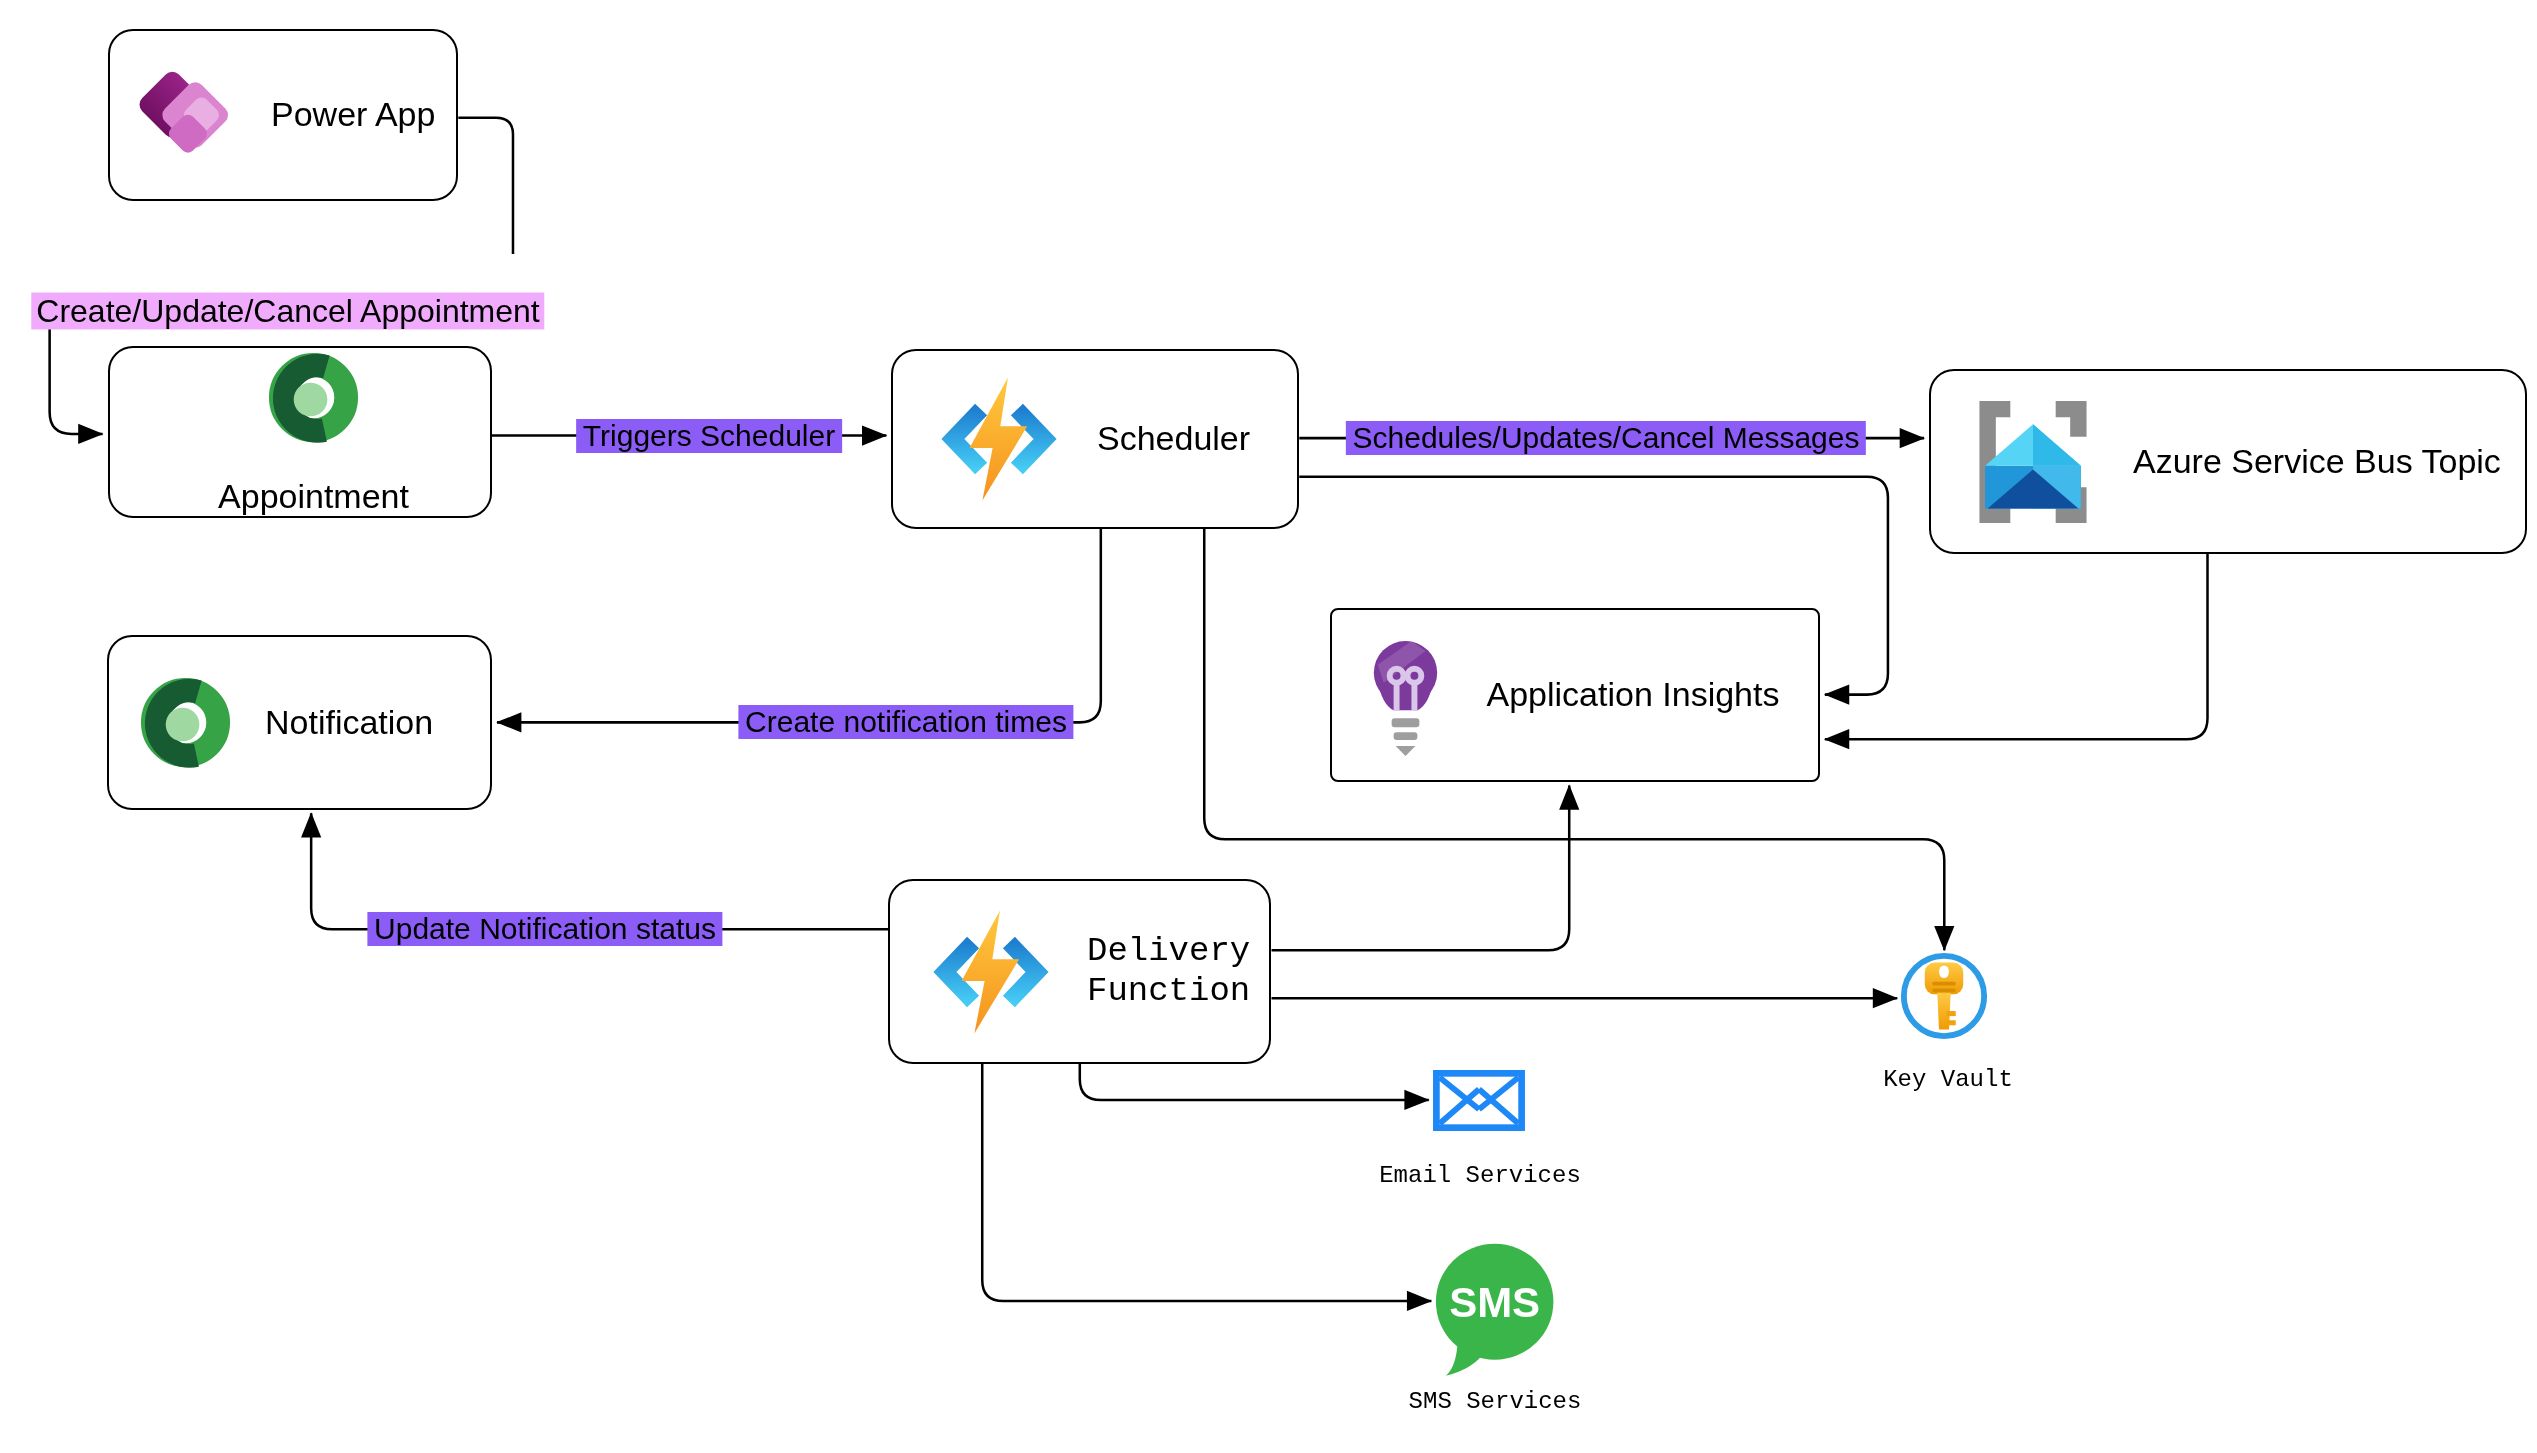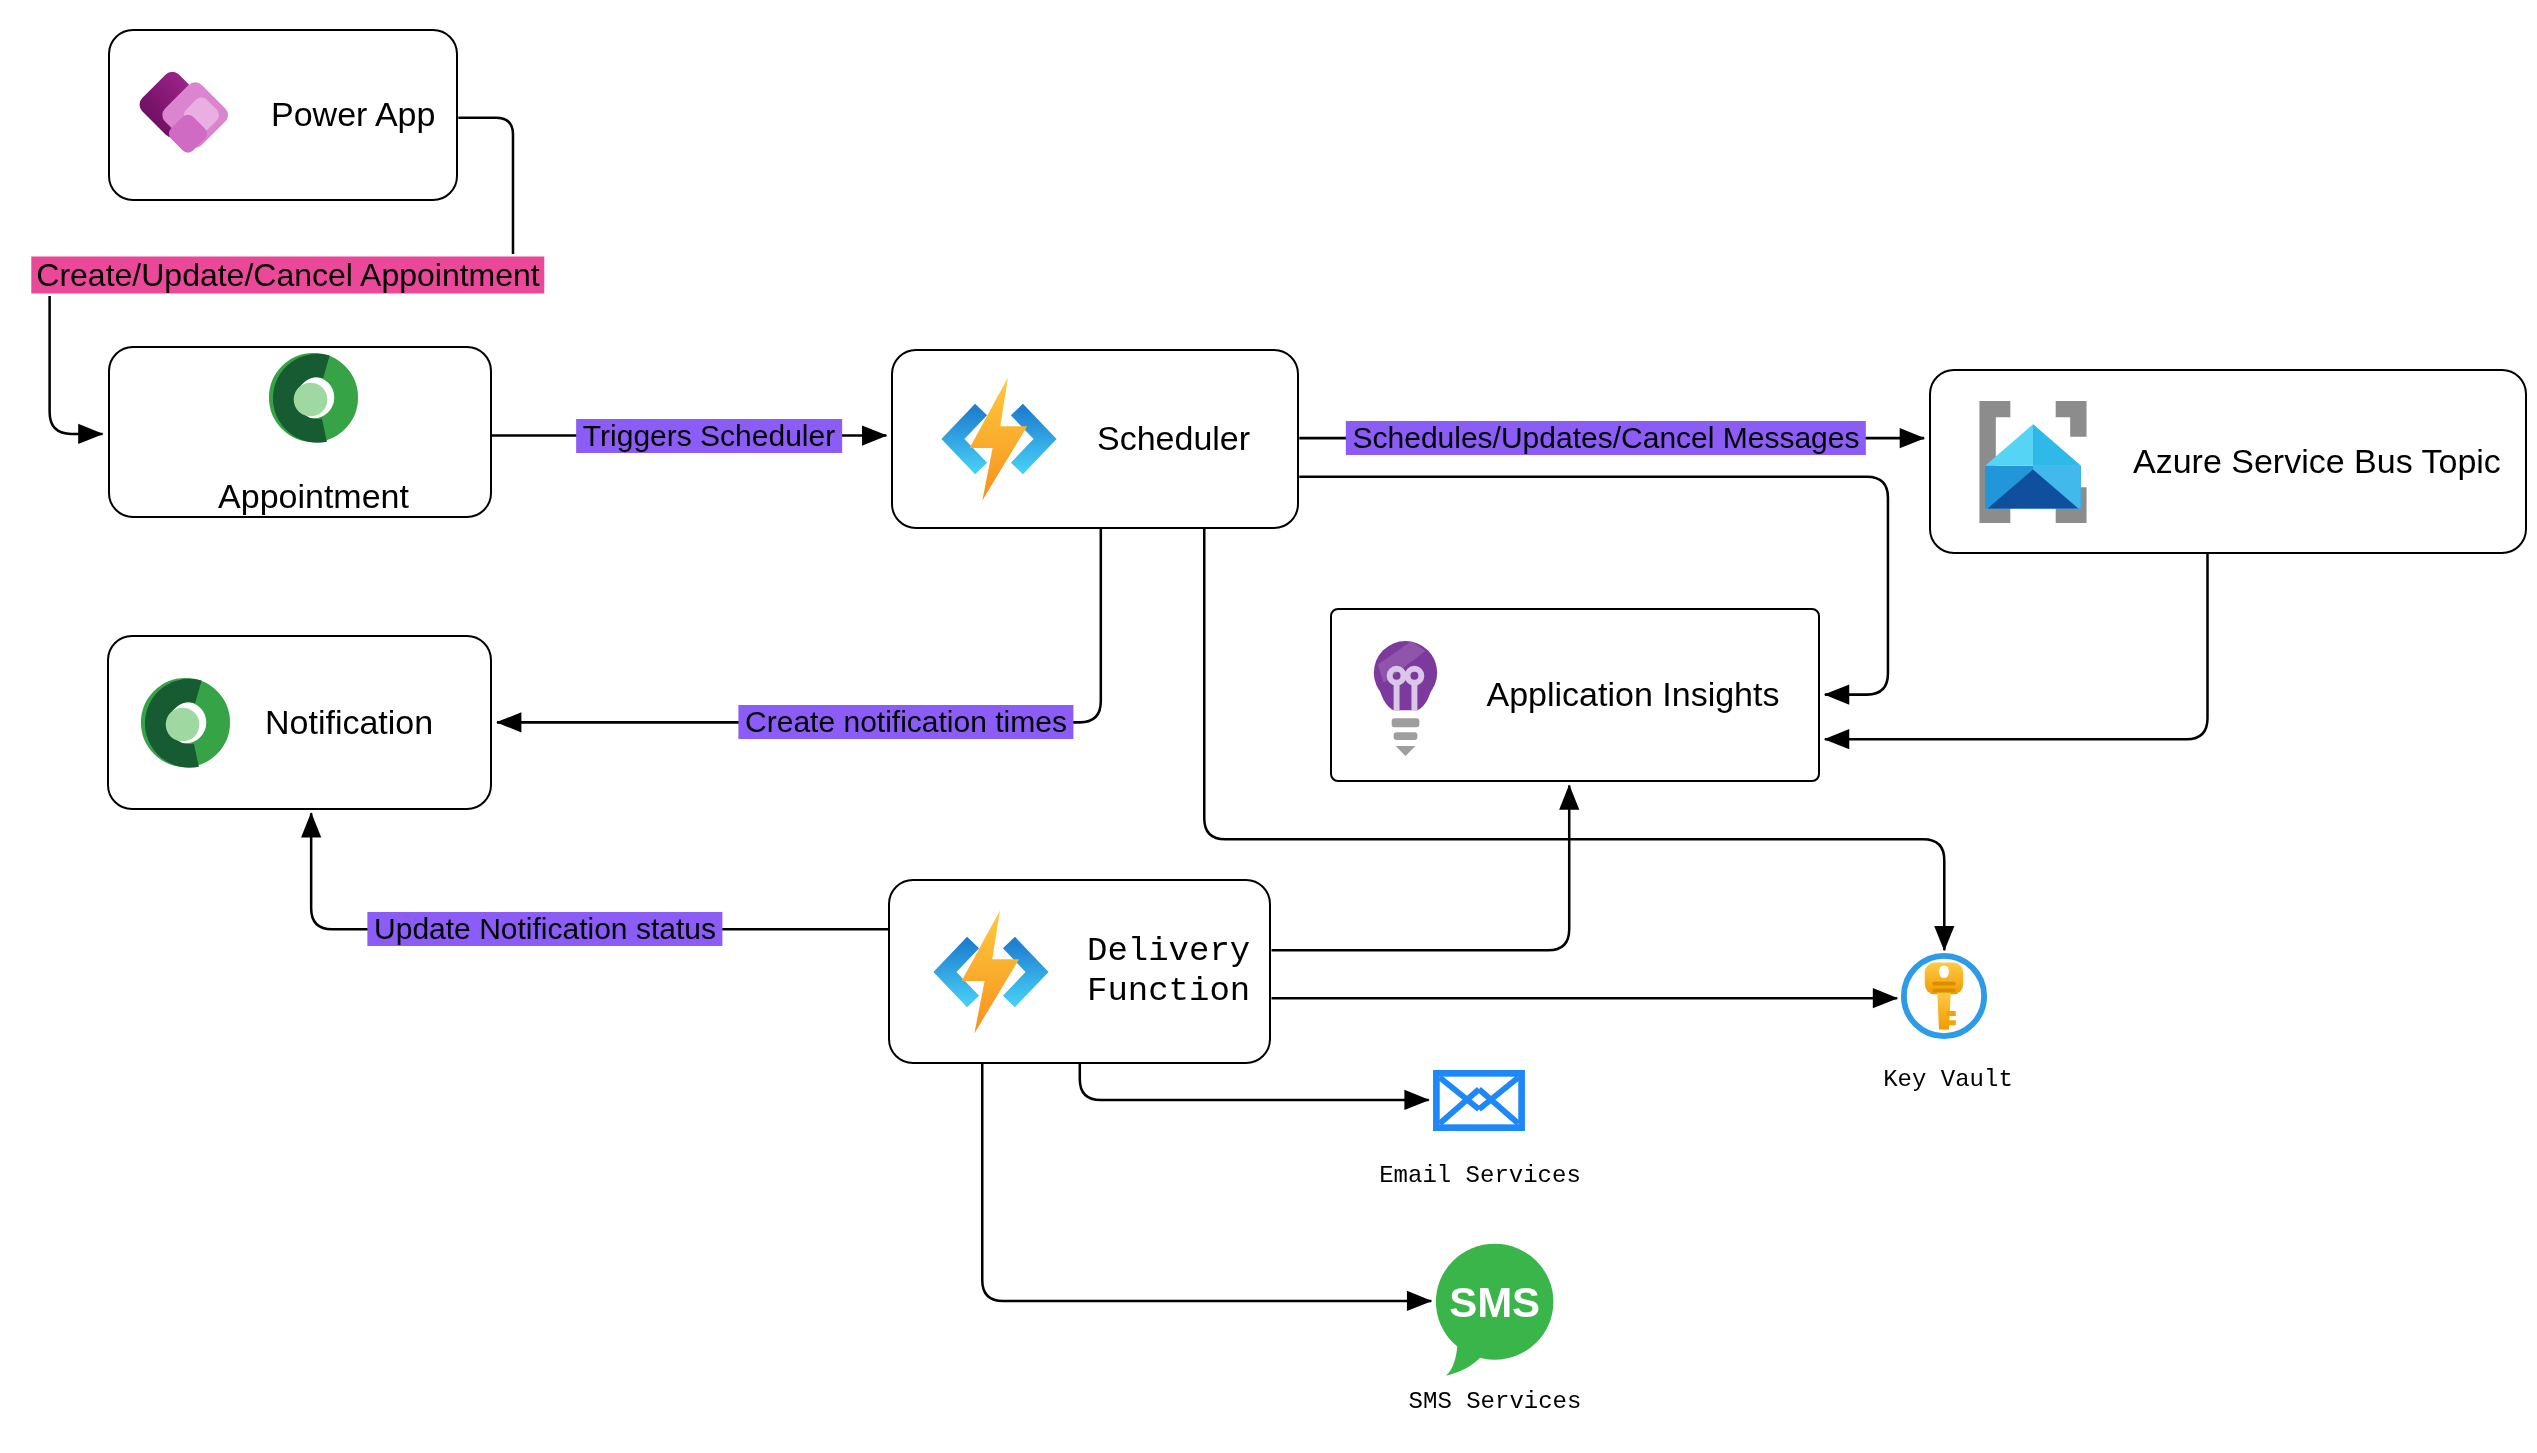--- a/index.html
+++ b/index.html
@@ -6,21 +6,21 @@
   body{width:2538px;height:1454px;overflow:hidden;font-family:"Liberation Sans",sans-serif;}
   .canvas{position:relative;width:2538px;height:1454px;background:#ffffff;}
   .edges{position:absolute;left:0;top:0;width:2538px;height:1454px;}
   .node{position:absolute;display:flex;align-items:center;background:#ffffff;
         border:2.5px solid #000000;border-radius:25px;box-sizing:border-box;}
   .node .nlabel{font-size:34px;color:#000;line-height:1.15;white-space:nowrap;}
   .icon{flex:0 0 auto;display:block;}
   .edge-label{position:absolute;transform:translate(-50%,-50%);font-size:30px;color:#000;
               background:#8b5cf6;padding:0 6.7px;white-space:nowrap;}
   .free-label{position:absolute;transform:translate(-50%,-50%);font-size:32px;color:#000;
-              background:#ec4899;padding:0 5px;white-space:nowrap;}
+              background:#f0abfc;padding:0 5px;white-space:nowrap;margin-top:36px;}
   .caption{position:absolute;transform:translate(-50%,-50%);font-size:24px;color:#000;white-space:nowrap;font-family:Liberation Mono, monospace;}
   .fixture{position:absolute;}
 </style>
 </head>
 <body>
 
 <div class="canvas">
 
   <svg class="edges" viewBox="0 0 3018 1729">
     <defs>

